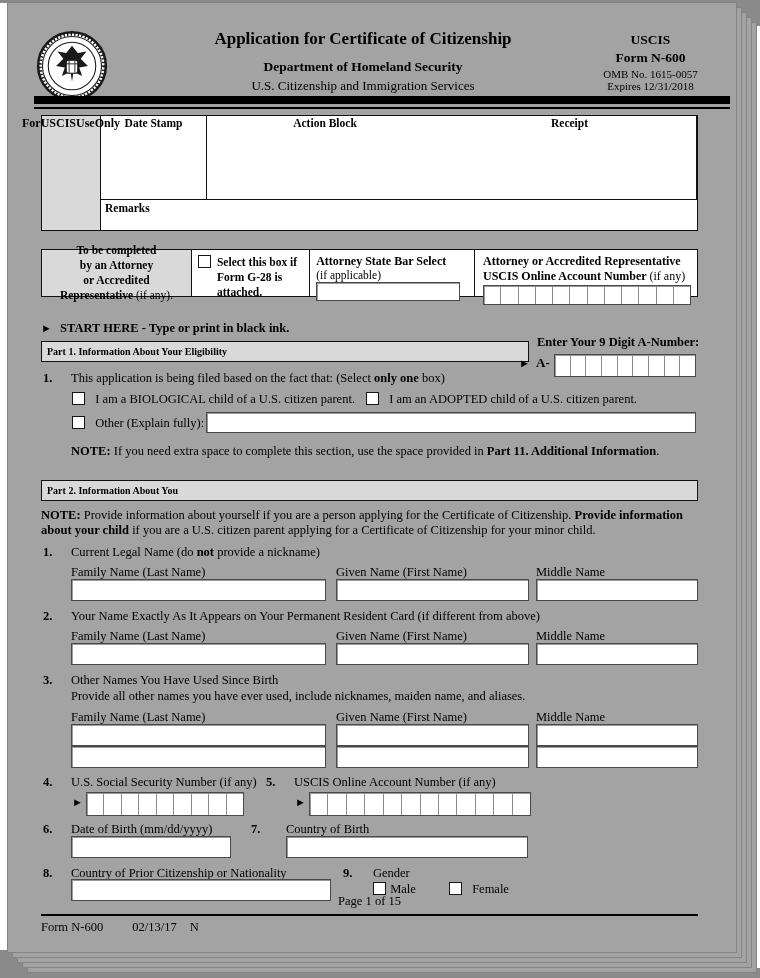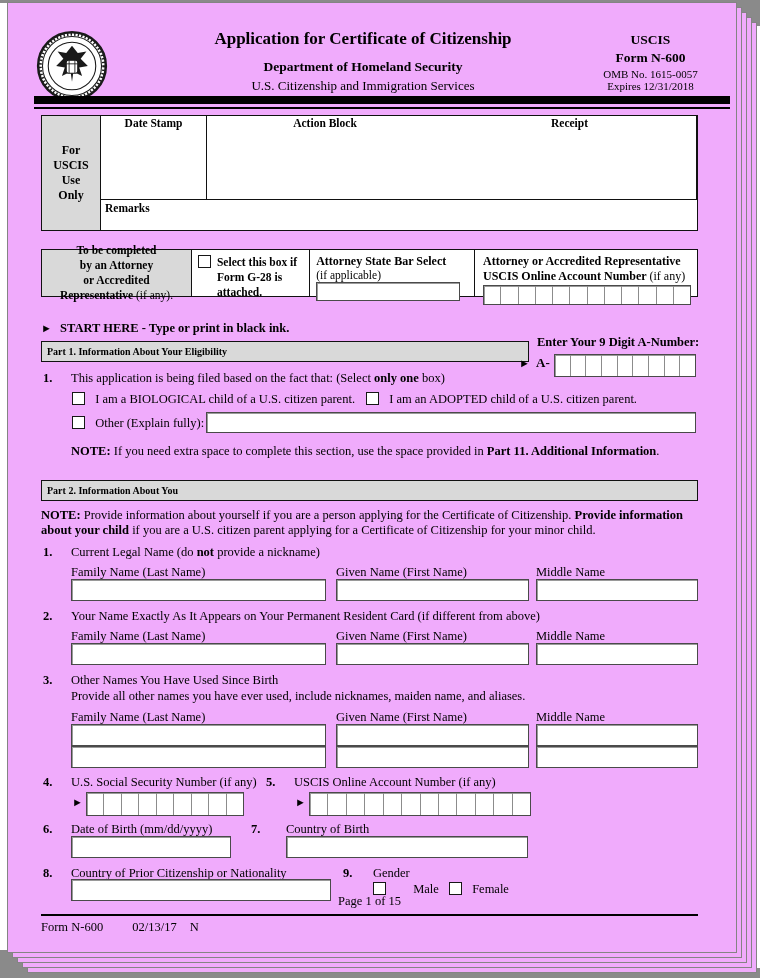--- a/index.html
+++ b/index.html
@@ -9,21 +9,21 @@
   .b{font-weight:bold}
   .fs11{font-size:11px}
   .fs115{font-size:11.5px}
   .fs12{font-size:12px}
   .fs125{font-size:12.5px}
   .fs13{font-size:13px}
   .fs135{font-size:13.5px}
   .fs17{font-size:17px}
   .center{text-align:center}
   .gray-patch{position:absolute;background:#8a8a8a;z-index:0}
-  .page{position:absolute;width:730px;height:951px;background:#f0abfc;
+  .page{position:absolute;width:730px;height:951px;background:#a3a3a3;
         border:1px solid #848484;box-sizing:border-box}
   .page.p5{left:27px;top:22px;z-index:1}
   .page.p4{left:22px;top:17px;z-index:2}
   .page.p3{left:17px;top:12px;z-index:3}
   .page.p2{left:12px;top:7px;z-index:4}
   .page.p1{left:7px;top:2px;z-index:5}
   .cb{display:inline-block;width:13px;height:13px;background:#fff;
       border:1.5px solid #161616;box-sizing:border-box;vertical-align:-2px}
   .field{background:#fff;border:1px solid #4a4a4a;box-shadow:inset 1px 1px 0 #9a9a9a;
          box-sizing:border-box;font:12.5px "Liberation Serif",serif;padding:0 3px}
@@ -76,21 +76,21 @@
     <div class="b fs135">USCIS</div>
     <div class="b fs135" style="margin-top:2px">Form N-600</div>
     <div class="fs11" style="margin-top:2px">OMB No. 1615-0057</div>
     <div class="fs11">Expires 12/31/2018</div>
   </div>
 
   <div class="abs bar-black" style="left:26px;top:93px;width:696px;height:8px"></div>
   <div class="abs bar-black" style="left:26px;top:104px;width:696px;height:1.5px"></div>
 
   <div class="abs tbl" style="left:33px;top:112px;width:657px;height:116px">
-    <div class="graycell center" style="width:58px;border-right:1.5px solid #111;display:flex;flex-direction:column;justify-content:center">
+    <div class="graycell center" style="width:58px;border-right:1.5px solid #111;display:flex;flex-direction:row;justify-content:center">
       <div class="b fs12">For</div>
       <div class="b fs12">USCIS</div>
       <div class="b fs12">Use</div>
       <div class="b fs12">Only</div>
     </div>
     <div style="flex:1;display:flex;flex-direction:column">
       <div style="flex:1;display:flex">
         <div class="center" style="width:105px;border-right:1px solid #111">
           <span class="b fs115">Date Stamp</span>
         </div>
@@ -269,21 +269,21 @@
   <input class="abs field" type="text" style="left: 63px; top: 833px; width: 160px; height: 22px;" value="">
   <input class="abs field" type="text" style="left: 278px; top: 833px; width: 242px; height: 22px;" value="">
 
   <div class="abs b fs125" style="left:35px;top:863px">8.</div>
   <div class="abs fs125" style="left:63px;top:863px">Country of Prior Citizenship or Nationality</div>
   <div class="abs b fs125" style="left:335px;top:863px">9.</div>
   <div class="abs fs125" style="left:365px;top:863px">Gender</div>
   <input class="abs field" type="text" style="left: 63px; top: 876px; width: 260px; height: 22px;" value="">
   <div class="abs" style="left:365px;top:879px">
     <span class="cb"></span>
-    <span class="fs125" style="margin-left:24px">Male</span>
+    <span class="fs125" style="margin-left:1px">Male</span>
   </div>
   <div class="abs" style="left:441px;top:879px">
     <span class="cb"></span>
     <span class="fs125" style="margin-left:7px">Female</span>
   </div>
 
   <div class="abs bar-black" style="left:33px;top:911px;width:657px;height:1.5px"></div>
   <div class="abs fs125" style="left:33px;top:917px">
     <span>Form N-600</span>
     <span style="margin-left:26px">02/13/17</span>

